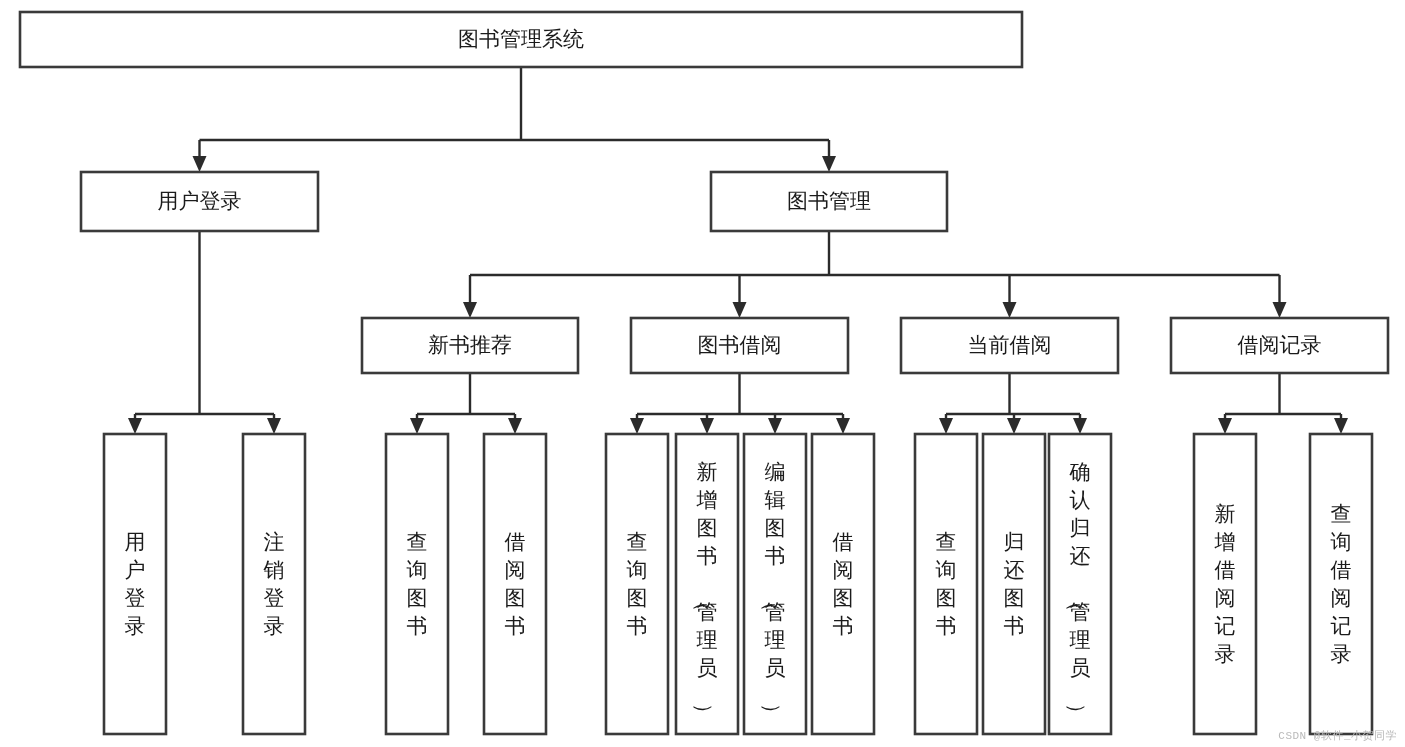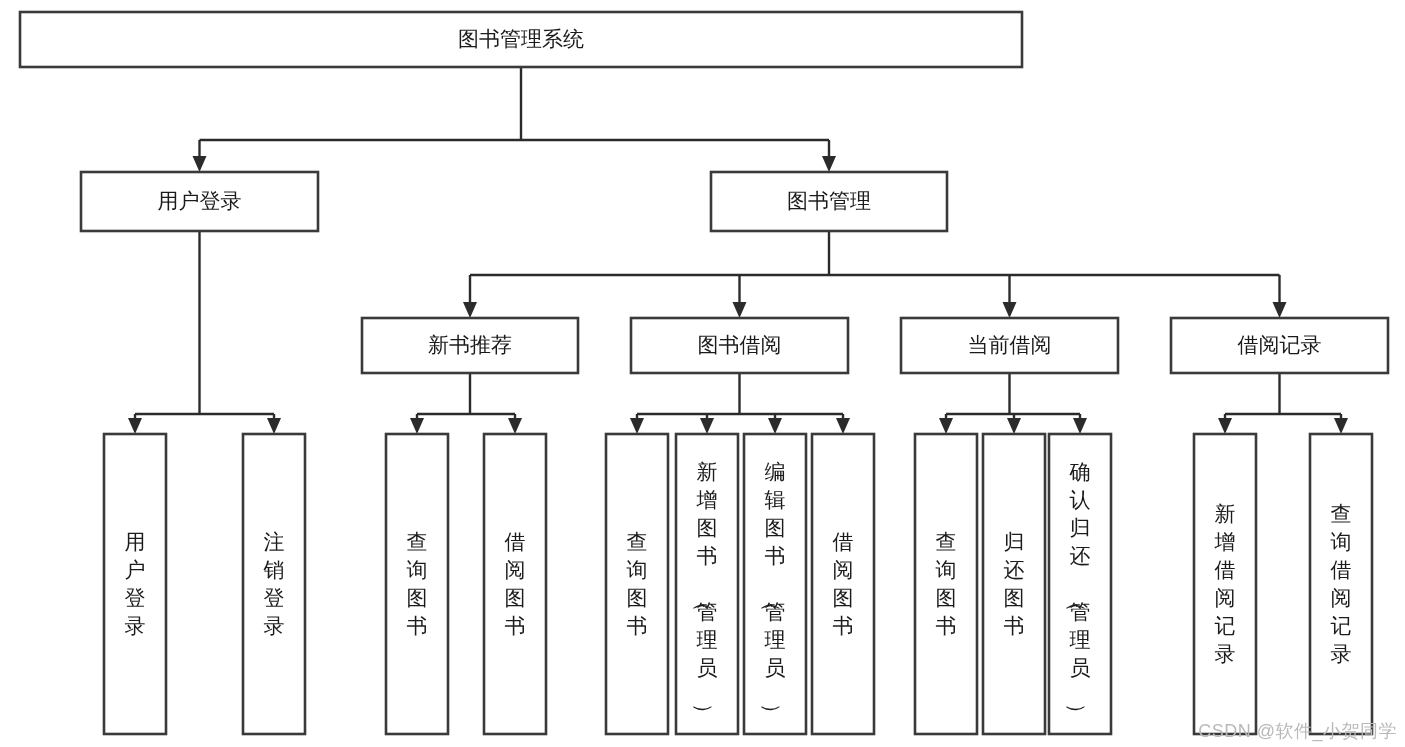--- a/index.html
+++ b/index.html
@@ -49,22 +49,22 @@
     stroke-width: 2.4;
     fill: none;
   }
   .arrow-head {
     fill: #2b2b2b;
   }
   .watermark {
     position: absolute;
     right: 8px;
     bottom: 4px;
-    font-family: Liberation Sans, sans-serif;
-    font-size: 18px;
+    font-family: Liberation Mono, monospace;
+    font-size: 11px;
     color: #b9b9b9;
     white-space: nowrap;
     letter-spacing: 0.5px;
   }
 </style>
 </head>
 <body>
 
 <div id="diagram-root">
   <svg class="flow" id="flow-svg" viewBox="0 0 1405 747" xmlns="http://www.w3.org/2000/svg">

